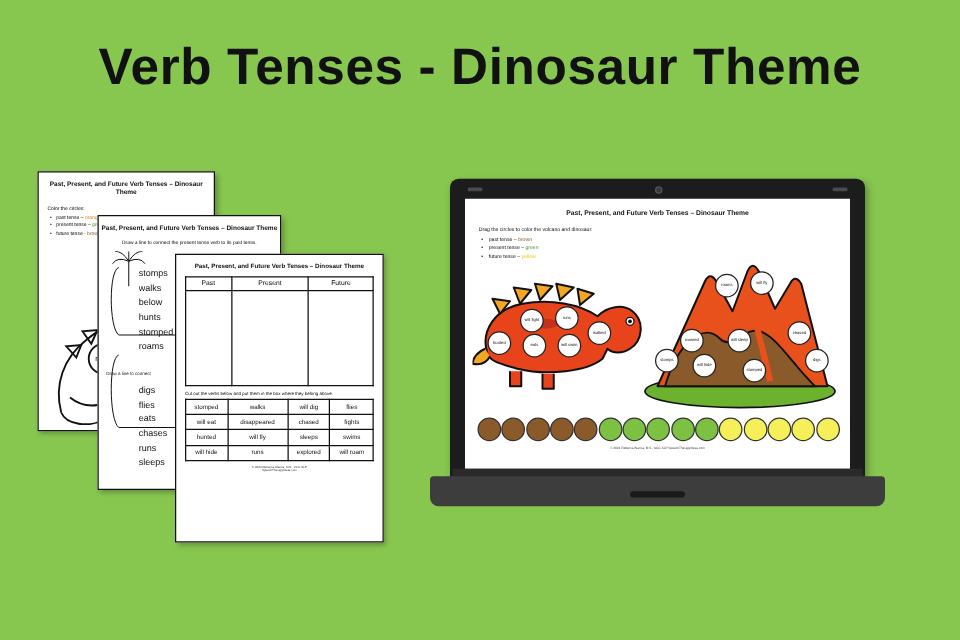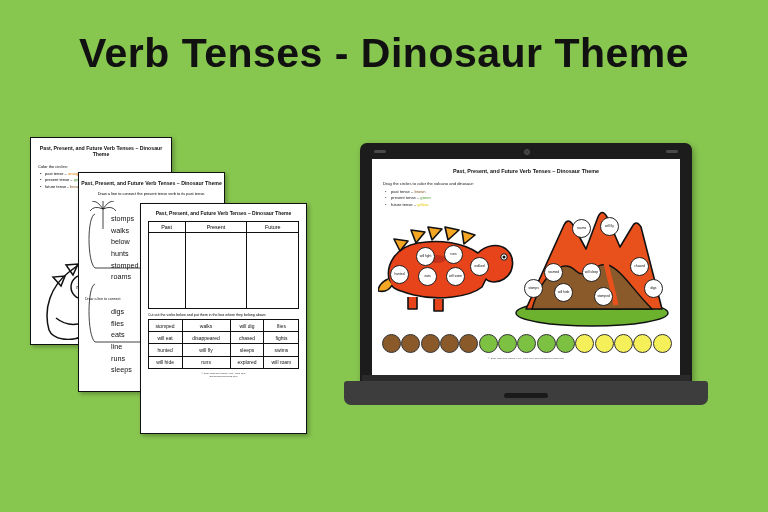--- a/index.html
+++ b/index.html
@@ -166,21 +166,21 @@
       <div>stomped</div>
       <div>roams</div>
     </div>
 
     <div class="tiny" style="position:absolute;left:6px;top:124px;font-size:3.6px;">Draw a line to connect</div>
 
     <div class="wordcol" style="left:32px;top:133px;">
       <div>digs</div>
       <div>flies</div>
       <div>eats</div>
-      <div>line</div>
+      <div>chases</div>
       <div>runs</div>
       <div>sleeps</div>
     </div>
   </div>
 
   <div class="sheet" id="sheet3">
     <div class="sheet-title s3-title">Past, Present, and Future Verb Tenses – Dinosaur Theme</div>
 
     <table class="tbl">
       <tbody>

